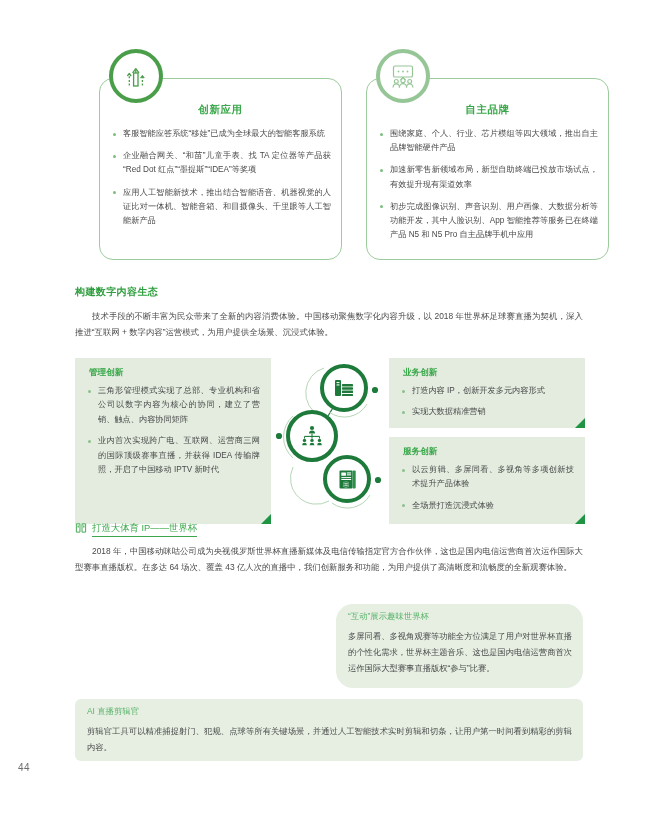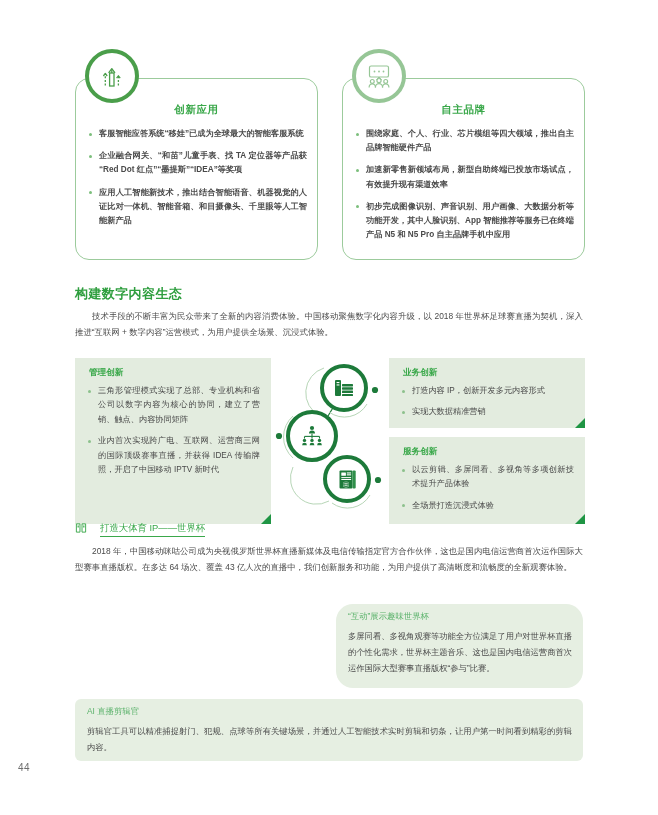--- a/index.html
+++ b/index.html
@@ -10,20 +10,21 @@
     position:relative;overflow:hidden;
   }
   .page{position:relative;width:658px;height:815px;}
 
   
   .cards-row{position:absolute;left:75px;top:78px;width:510px;height:182px;}
   .card{
     position:absolute;top:0;width:243px;height:182px;
     border:1px solid #9ccb9c;border-radius:14px;background:#fff;
     box-sizing:border-box;
+    margin-left:24px;
   }
   .card.left{left:0;}
   .card.right{left:267px;}
   .card-badge{
     position:absolute;left:9px;top:-30px;width:54px;height:54px;border-radius:50%;
     background:#ffffff;box-sizing:border-box;
     display:flex;align-items:center;justify-content:center;
   }
   .card.left .card-badge{border:4px solid #4a9e4a;}
   .card.right .card-badge{border:4px solid #96c696;}
@@ -31,31 +32,31 @@
     position:absolute;left:0;right:0;top:24px;text-align:center;
     font-size:10.5px;font-weight:bold;color:#3aa84a;letter-spacing:.6px;
   }
   .card.right .card-title{color:#3aa84a;}
   .card-list{
     position:absolute;left:12px;right:10px;top:48px;
     margin:0;padding:0;list-style:none;
   }
   .card-list li{
     position:relative;padding-left:11px;margin-bottom:8px;
-    font-size:8.2px;line-height:14.2px;color:#4a4a4a;text-align:justify;font-weight:bold;
+    font-size:8.2px;line-height:14.2px;color:#4a4a4a;text-align:justify;
   }
   .card-list li::before{
     content:"";position:absolute;left:1px;top:5.5px;
     width:3px;height:3px;border-radius:50%;background:#7cbf7c;
   }
 
   
   .sec-head{
     position:absolute;left:75px;top:285px;
-    font-size:13px;font-weight:bold;color:#2e9e3e;letter-spacing:.4px;
+    font-size:10px;font-weight:bold;color:#2e9e3e;letter-spacing:.4px;
   }
   .sec-para{
     position:absolute;left:75px;top:308px;width:508px;
     font-size:8.4px;line-height:16px;color:#4a4a4a;text-align:justify;
     text-indent:17px;
   }
 
   
   .diagram{position:absolute;left:75px;top:358px;width:510px;height:166px;}
   .dbox{
@@ -92,21 +93,21 @@
     display:flex;align-items:center;justify-content:center;
   }
   .circ-top{left:49px;top:6px;width:48px;height:48px;}
   .circ-mid{left:15px;top:52px;width:52px;height:52px;}
   .circ-bot{left:52px;top:97px;width:48px;height:48px;}
   .cluster svg.links{position:absolute;left:0;top:0;width:118px;height:166px;}
 
   
   .sub-head{
     position:absolute;left:75px;top:521px;height:16px;
-    display:flex;align-items:center;gap:13px;
+    display:flex;align-items:center;gap:5px;
   }
   .sub-head .txt{
     font-size:9.4px;color:#3aa84a;font-weight:normal;
     border-bottom:1px solid #3aa84a;padding-bottom:1px;
   }
   .sub-para{
     position:absolute;left:75px;top:543px;width:508px;
     font-size:8.4px;line-height:16px;color:#4a4a4a;text-align:justify;
     text-indent:17px;
   }

